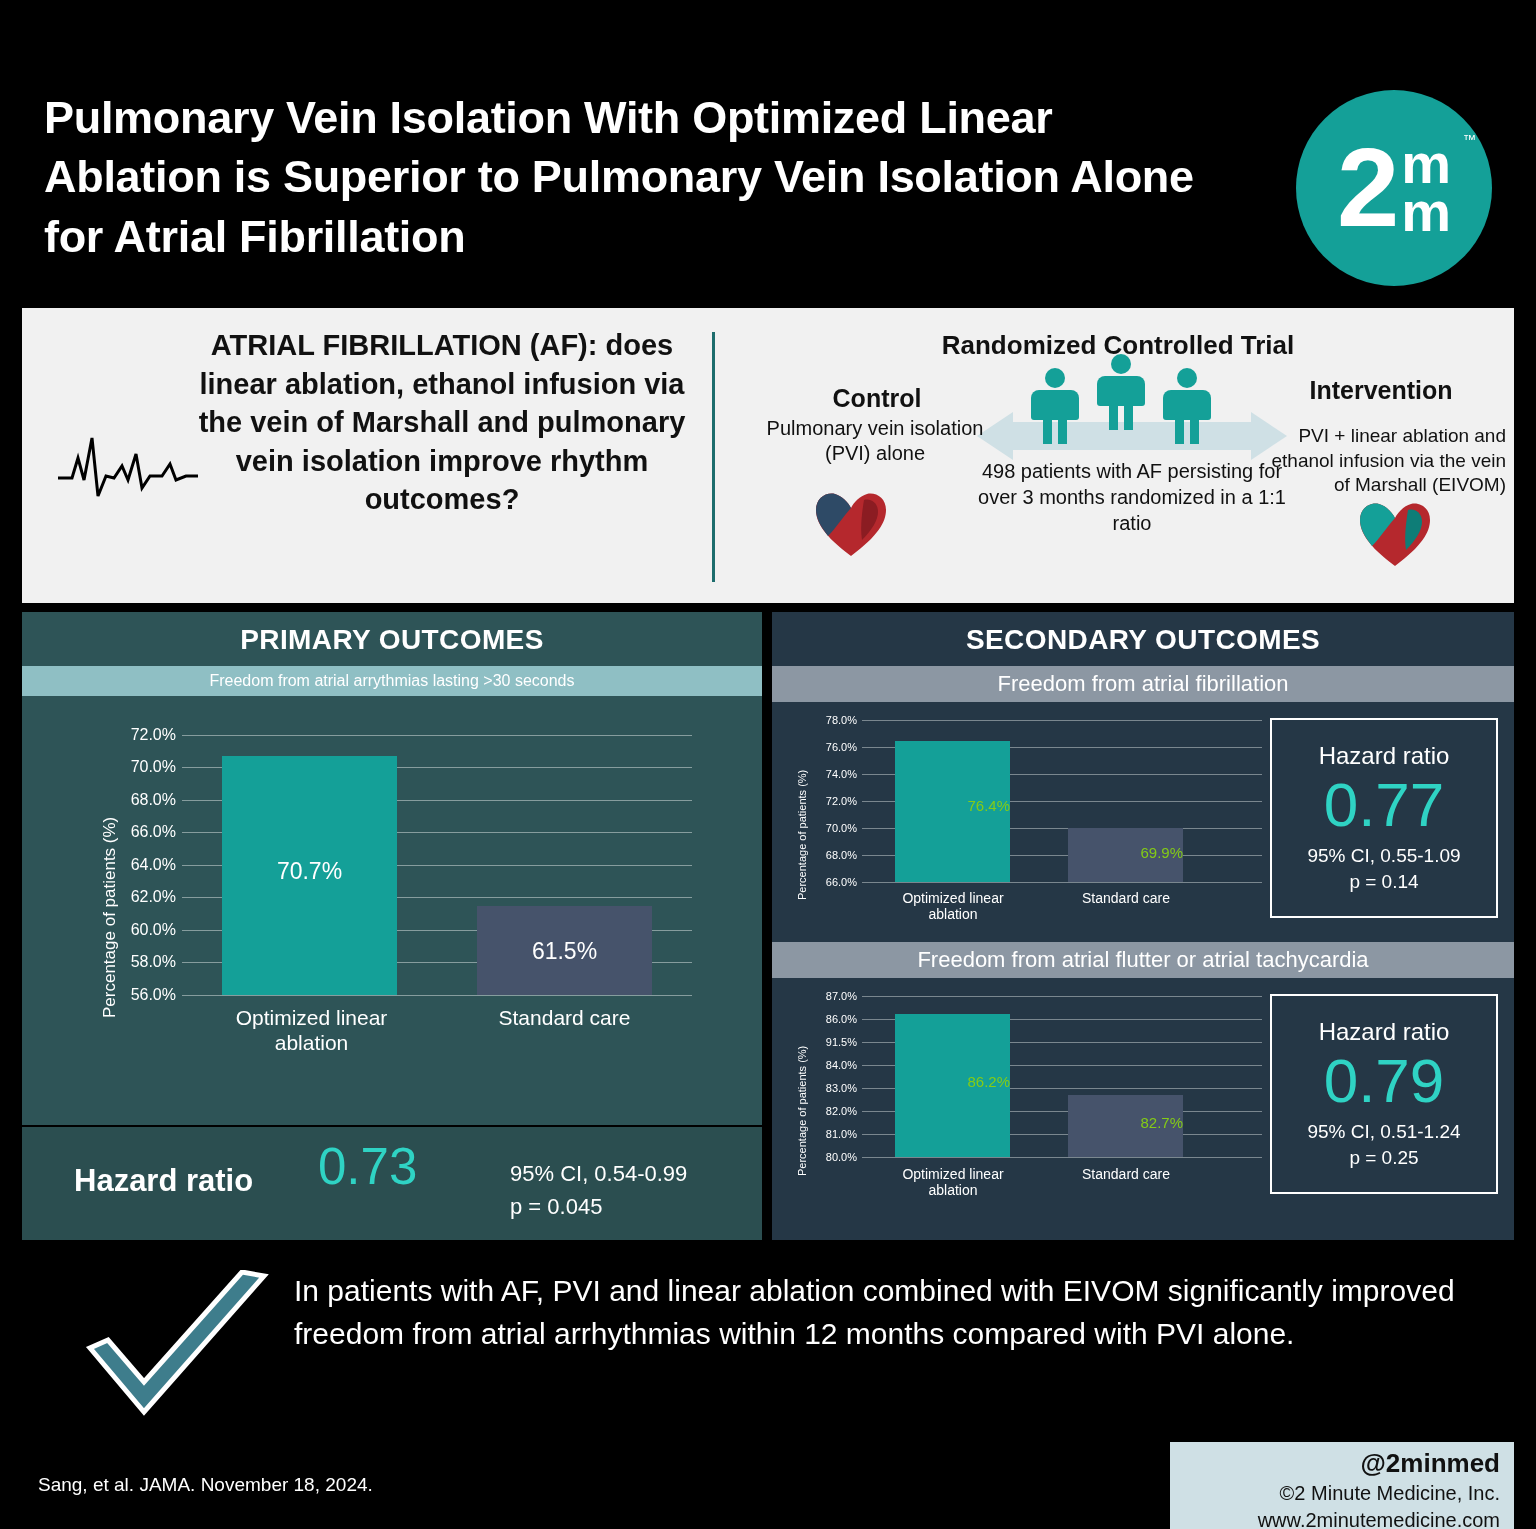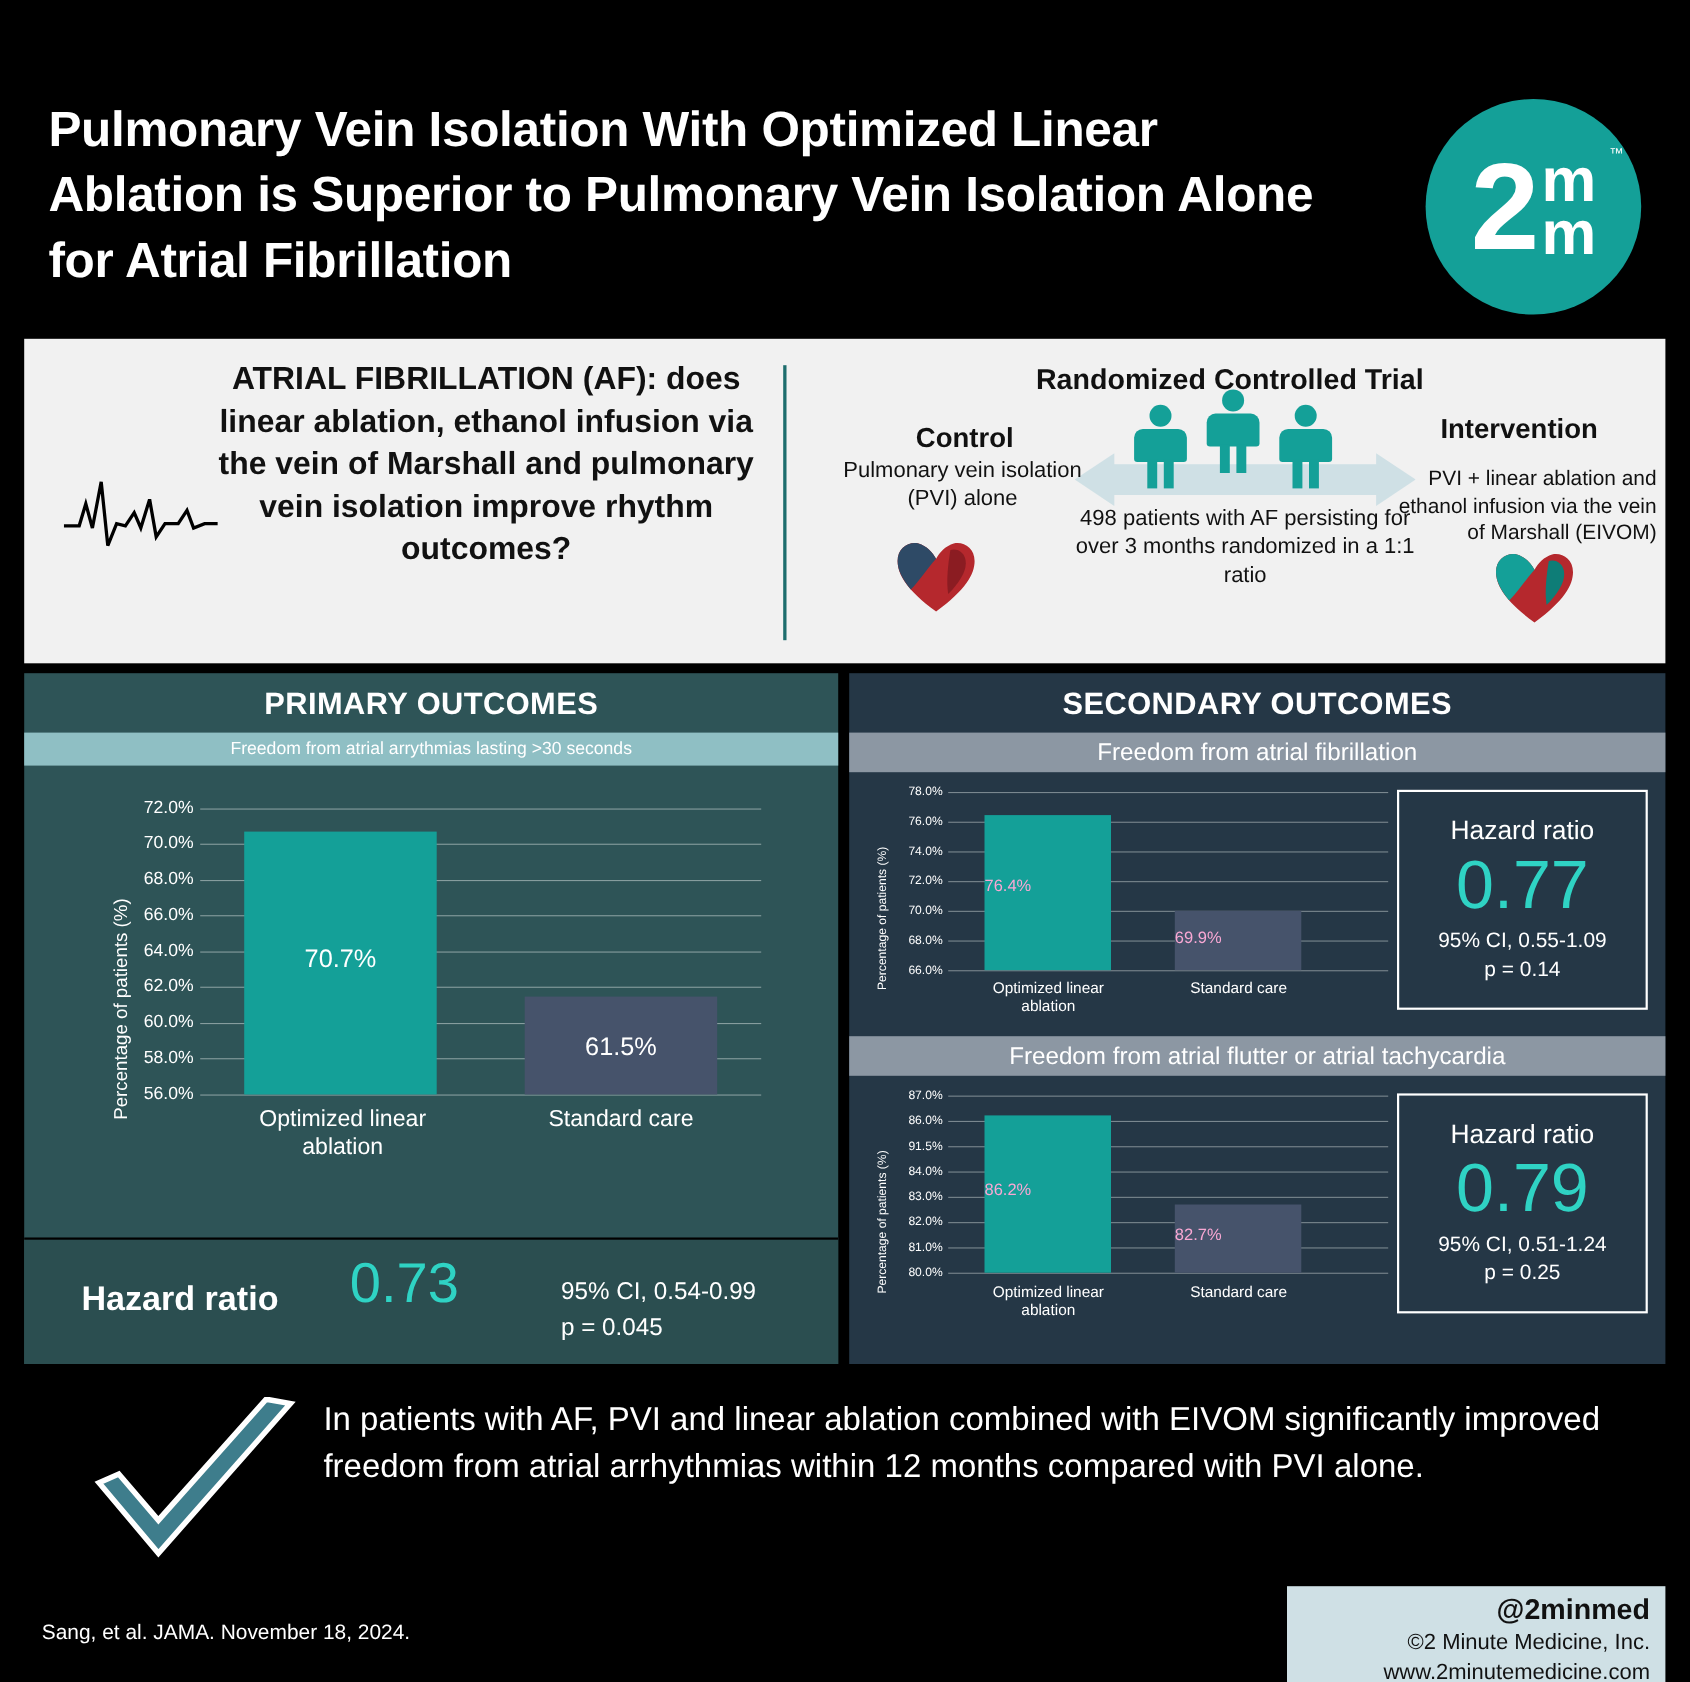--- a/index.html
+++ b/index.html
@@ -106,21 +106,21 @@
   .hrbox {
     position:absolute; right:16px; top:16px; width:228px; height:200px;
     border:2px solid #fff; display:flex; flex-direction:column;
     align-items:center; justify-content:center; color:#fff;
   }
   .hrbox .lab { font-size:24px; }
   .hrbox .val { font-size:62px; color:#2fd3c4; font-weight:300; line-height:1.05; margin:2px 0 6px;}
   .hrbox .ci { font-size:19px; text-align:center; line-height:1.35;}
   .mini-ytick { position:absolute; color:#fff; font-size:11px; text-align:right;}
   .mini-grid { position:absolute; height:1px; background:#cfd8d8; opacity:.5;}
-  .mini-val { position:absolute; color:#f9a8d4; font-size:15px; text-align:left;}
+  .mini-val { position:absolute; color:#84cc16; font-size:15px; text-align:right;}
   .mini-cat { position:absolute; color:#fff; font-size:14px; text-align:center; line-height:1.15;}
   .mini-axis-v { position:absolute; transform:rotate(-90deg); transform-origin:left top; color:#fff; font-size:11px; white-space:nowrap;}
 
   
   .concl {
     position:absolute; left:22px; top:1248px; width:1492px; height:190px; background:#000;
   }
   .check { position:absolute; left:60px; top:22px; width:190px; height:150px;}
   .concl-text {
     position:absolute; left:272px; top:22px; width:1200px;

